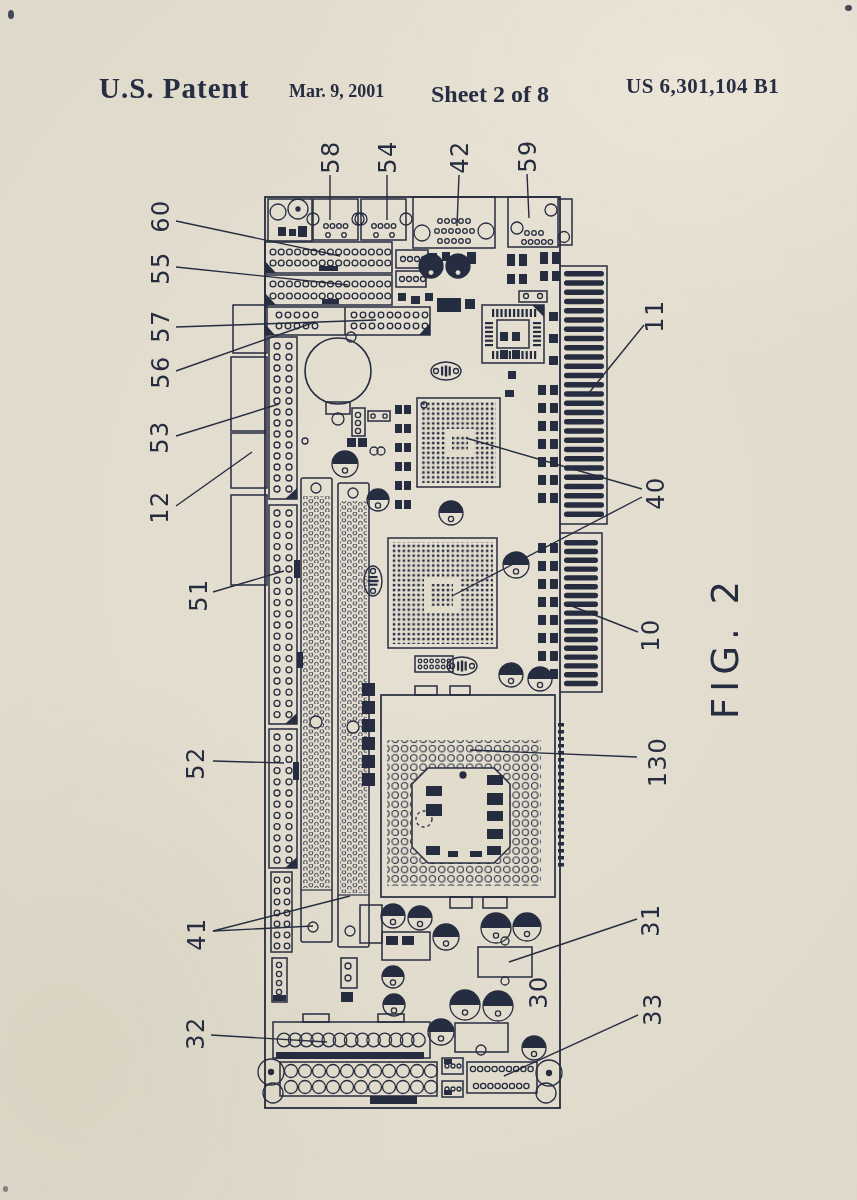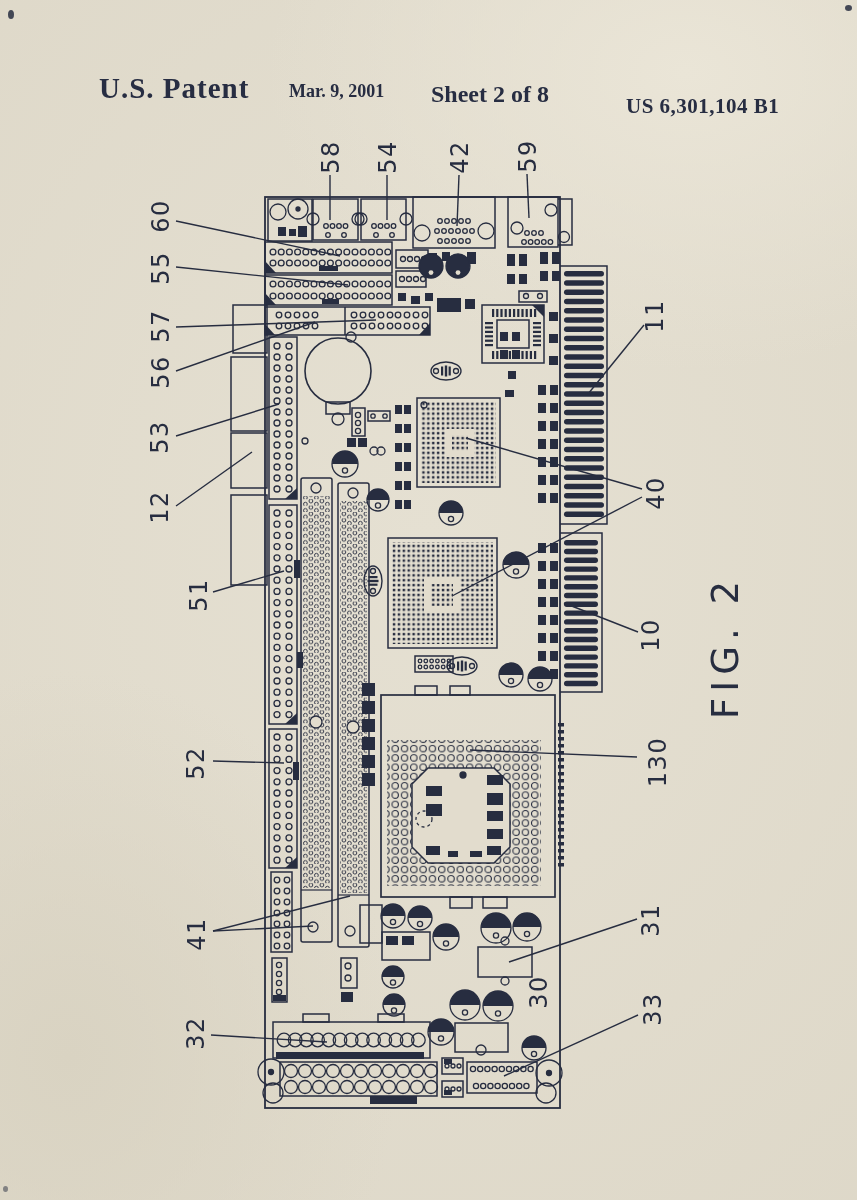--- a/index.html
+++ b/index.html
@@ -6,21 +6,21 @@
   .page{position:relative;width:857px;height:1200px;margin:0 auto;overflow:hidden;
     background:
       radial-gradient(ellipse 700px 500px at 80% 6%, #eae5d7 0%, rgba(234,229,215,0) 60%),
       radial-gradient(ellipse 600px 700px at 8% 88%, #d9d3c2 0%, rgba(217,211,194,0) 55%),
       radial-gradient(ellipse 900px 1100px at 50% 45%, #e5e0d2 0%, #dcd6c6 100%);
     font-family:"Liberation Serif","DejaVu Serif",serif;}
   .hdr span{position:absolute;color:#272d42;white-space:nowrap;}
   .t-title{left:99px;top:72px;font-size:29px;font-weight:bold;letter-spacing:1px;}
   .t-date{left:289px;top:81px;font-size:18px;font-weight:bold;}
   .t-sheet{left:431px;top:81px;font-size:24px;font-weight:bold;}
-  .t-num{left:626px;top:94px;font-size:21px;font-weight:bold;letter-spacing:0.5px;}
+  .t-num{left:626px;top:74px;font-size:21px;font-weight:bold;letter-spacing:0.5px;}
   svg{position:absolute;left:0;top:0;}
   #gLabels line{stroke:#272d40;stroke-width:1.4;}
   #gLabels text{fill:#272d40;font-family:"DejaVu Sans",sans-serif;font-size:24px;
     text-anchor:middle;letter-spacing:1.5px;}
   text.fig{fill:#272d40;font-family:"DejaVu Sans",sans-serif;font-size:37px;
     text-anchor:middle;letter-spacing:6px;}
   .speck{position:absolute;background:#272d40;border-radius:50%;opacity:.85;}
 </style>
 </head>
 <body>

